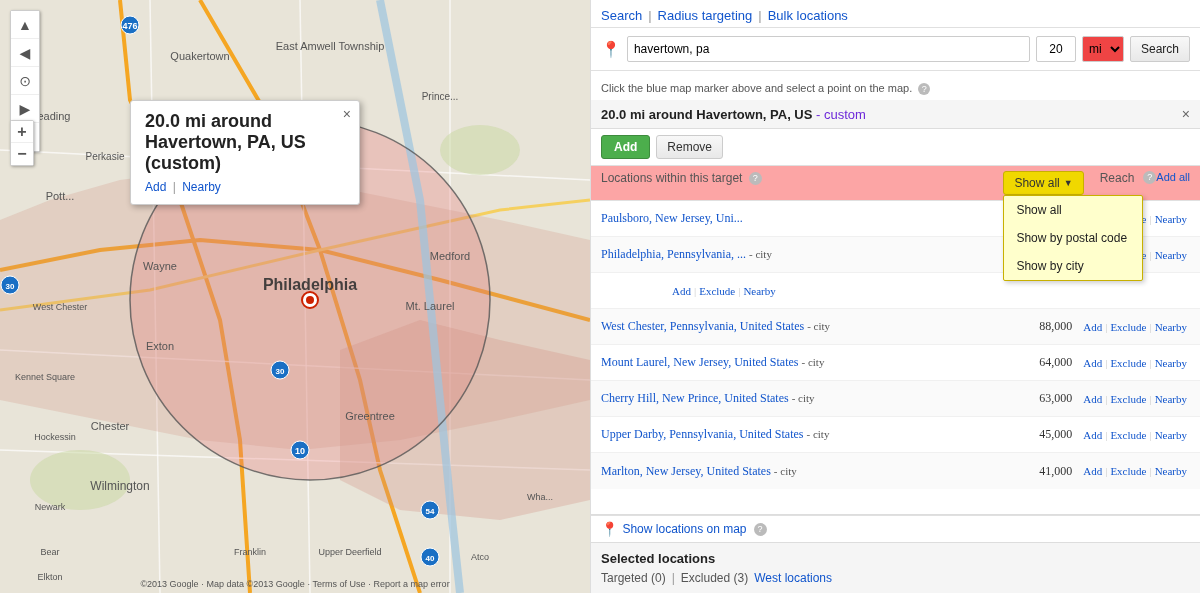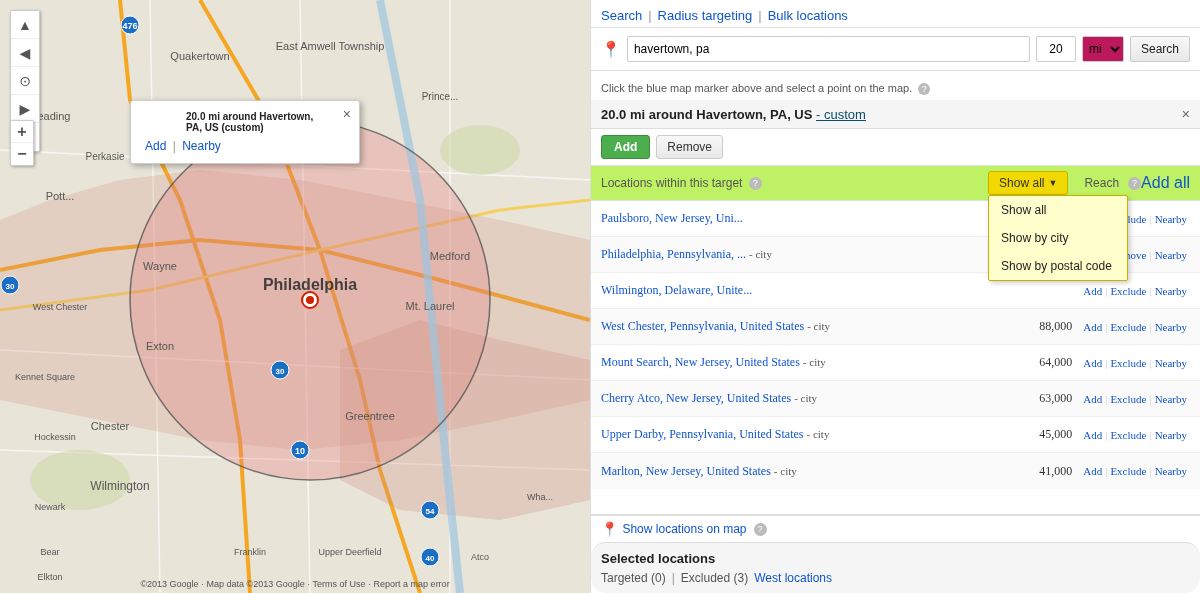--- a/index.html
+++ b/index.html
@@ -85,26 +85,25 @@
     .map-popup-close {
       position: absolute;
       top: 5px; right: 8px;
       cursor: pointer;
       color: #666;
       font-size: 14px;
       background: none;
       border: none;
     }
     .map-popup h3 {
-      font-size: 10px;
+      font-size: 18px;
       font-weight: bold;
       color: #222;
       margin-bottom: 6px;
       padding-right: 16px;
-      margin-left: 41px;
     }
     .map-popup-links a {
       color: #1155cc;
       text-decoration: none;
       font-size: 12px;
     }
     .map-popup-links span { color: #999; margin: 0 3px; }
 
     
     .map-attribution {
@@ -176,21 +175,21 @@
       font-size: 12px;
       height: 26px;
       text-align: center;
     }
     .unit-select {
       border: 1px solid #ccc;
       border-radius: 2px;
       padding: 3px 2px;
       font-size: 12px;
       height: 26px;
-      background: #be185d;
+      background: #ef4444;
     }
     .search-btn {
       background: linear-gradient(to bottom, #f8f8f8, #e8e8e8);
       border: 1px solid #ccc;
       border-radius: 2px;
       padding: 4px 10px;
       font-size: 12px;
       cursor: pointer;
       color: #222;
       height: 26px;
@@ -226,22 +225,21 @@
       align-items: center;
       justify-content: space-between;
     }
     .location-header-title {
       font-size: 13px;
       font-weight: bold;
       color: #222;
     }
     .location-header-title span.custom {
       font-weight: normal;
-      color: #0c4a6e;
-      text-decoration: underline;
+      color: #6d28d9;
     }
     .location-header-close {
       background: none;
       border: none;
       cursor: pointer;
       color: #666;
       font-size: 14px;
     }
 
     
@@ -267,24 +265,23 @@
       border: 1px solid #ccc;
       border-radius: 3px;
       padding: 4px 10px;
       font-size: 12px;
       cursor: pointer;
     }
 
     
     .locations-table-header {
       display: flex;
-      align-items: center;
       padding: 5px 10px;
       border-bottom: 1px solid #e0e0e0;
-      background: #bef264;
+      background: #fca5a5;
       position: relative;
     }
     .locations-label {
       font-size: 12px;
       color: #555;
       flex: 1;
     }
     .help-icon {
       display: inline-block;
       width: 13px; height: 13px;
@@ -313,21 +310,21 @@
     }
     .show-all-btn .arrow { font-size: 9px; }
 
     .reach-label {
       font-size: 12px;
       color: #555;
       margin-left: 16px;
       margin-right: 6px;
     }
     .add-all-link {
-      font-size: 16px;
+      font-size: 11px;
       color: #1155cc;
       text-decoration: none;
       margin-left: auto;
       cursor: pointer;
     }
 
     
     .dropdown-menu {
       position: absolute;
       top: 100%;
@@ -423,21 +420,20 @@
       color: #1155cc;
       text-decoration: none;
       text-align: center;
     }
 
     
     .selected-locations {
       padding: 8px 10px;
       background: #f5f5f5;
       border-top: 1px solid #ddd;
-      border-radius: 15px;
     }
     .selected-title {
       font-size: 13px;
       font-weight: bold;
       color: #222;
       margin-bottom: 5px;
     }
     .selected-row {
       font-size: 12px;
       color: #555;
@@ -616,22 +612,22 @@
       <span class="help-icon">?</span>
     </span>
     <div style="position:relative;">
       <button class="show-all-btn">
         <span>Show all</span>
         <span class="arrow">▼</span>
       </button>
 
       <div class="dropdown-menu">
         <div class="dropdown-menu-item">Show all</div>
+        <div class="dropdown-menu-item">Show by postal code</div>
         <div class="dropdown-menu-item">Show by city</div>
-        <div class="dropdown-menu-item">Show by postal code</div>
       </div>
     </div>
     <span class="reach-label">Reach</span>
     <span class="help-icon">?</span>
     <a class="add-all-link">Add all</a>
   </div>
 
   <div class="locations-list">
 
     <div class="location-row">
@@ -657,23 +653,20 @@
       <div class="location-actions">
         <span class="location-excluded">Excluded</span>
         <span class="location-action-sep">|</span>
         <a class="location-action-link">Remove</a>
         <span class="location-action-sep">|</span>
         <a class="location-action-link">Nearby</a>
       </div>
     </div>
 
     <div class="location-row">
-      <div class="location-info">
-        <a class="location-name">Wilmington, Delaware, Unite...</a>
-      </div>
       <span class="location-reach"></span>
       <div class="location-actions">
         <a class="location-action-link">Add</a>
         <span class="location-action-sep">|</span>
         <a class="location-action-link">Exclude</a>
         <span class="location-action-sep">|</span>
         <a class="location-action-link">Nearby</a>
       </div>
     </div>
 
@@ -687,36 +680,36 @@
         <a class="location-action-link">Add</a>
         <span class="location-action-sep">|</span>
         <a class="location-action-link">Exclude</a>
         <span class="location-action-sep">|</span>
         <a class="location-action-link">Nearby</a>
       </div>
     </div>
 
     <div class="location-row">
       <div class="location-info">
-        <a class="location-name">Mount Search, New Jersey, United States</a>
+        <a class="location-name">Mount Laurel, New Jersey, United States</a>
         <span class="location-tag"> - city</span>
       </div>
       <span class="location-reach">64,000</span>
       <div class="location-actions">
         <a class="location-action-link">Add</a>
         <span class="location-action-sep">|</span>
         <a class="location-action-link">Exclude</a>
         <span class="location-action-sep">|</span>
         <a class="location-action-link">Nearby</a>
       </div>
     </div>
 
     <div class="location-row">
       <div class="location-info">
-        <a class="location-name">Cherry Atco, New Jersey, United States</a>
+        <a class="location-name">Cherry Hill, New Prince, United States</a>
         <span class="location-tag"> - city</span>
       </div>
       <span class="location-reach">63,000</span>
       <div class="location-actions">
         <a class="location-action-link">Add</a>
         <span class="location-action-sep">|</span>
         <a class="location-action-link">Exclude</a>
         <span class="location-action-sep">|</span>
         <a class="location-action-link">Nearby</a>
       </div>

